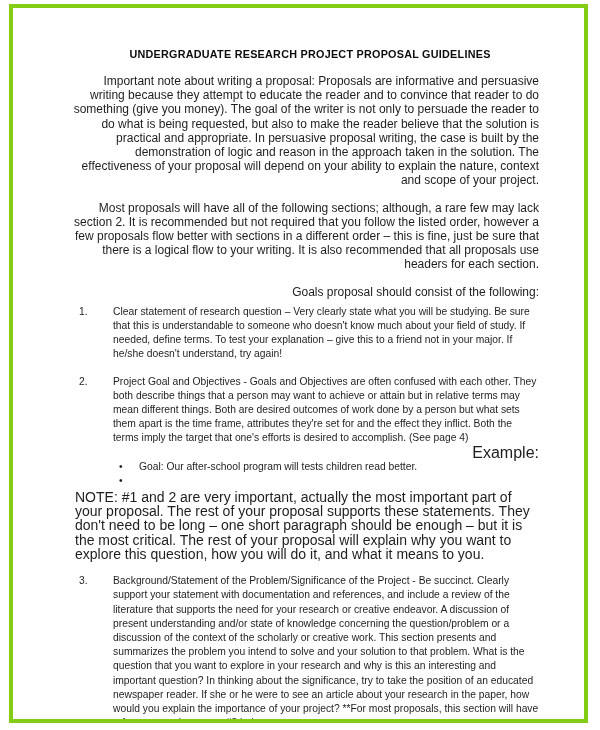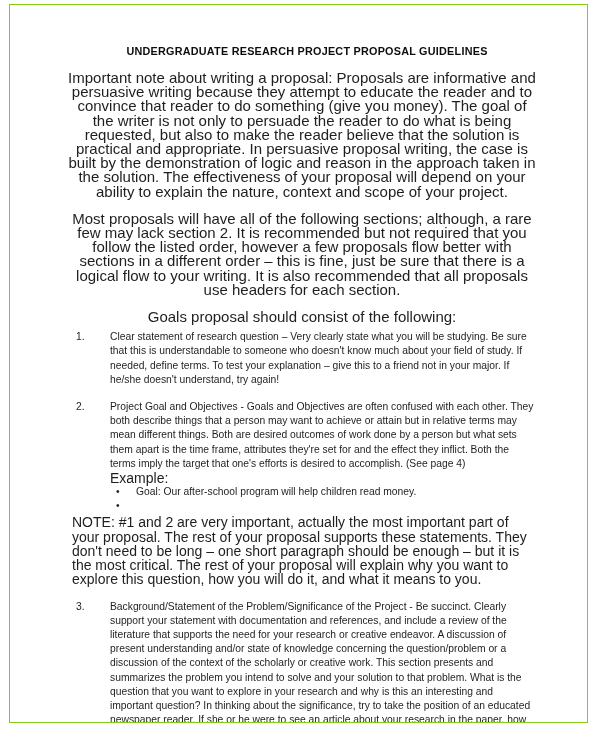--- a/index.html
+++ b/index.html
@@ -15,21 +15,21 @@
     overflow: hidden;
   }
 
   .page {
     position: absolute;
     left: 9px;
     top: 4px;
     width: 579px;
     height: 719px;
     background: #ffffff;
-    border: 1px solid #84cc16;
+    border: 4px solid #84cc16;
     box-sizing: border-box;
     overflow: hidden;
   }
 
   .page-inner {
     position: absolute;
     left: 58px;
     top: 40px;
     width: 468px;
   }
@@ -38,24 +38,24 @@
     font-size: 10.8px;
     font-weight: bold;
     letter-spacing: 0.25px;
     text-align: center;
     margin: 0 0 14px 0;
     padding-left: 10px;
     color: #0d0d0d;
   }
 
   .para {
-    font-size: 15px;
+    font-size: 12px;
     line-height: 14.2px;
     margin: 0 0 13px 0;
-    text-align: center;
+    text-align: right;
     color: #1e1e1e;
   }
 
   .para.tight {
     margin-bottom: 6px;
   }
 
   .note-para {
     font-size: 14px;
     line-height: 14.2px;
@@ -86,22 +86,23 @@
     width: 22px;
     font-size: 10.3px;
     line-height: 14.2px;
   }
 
   .num-item.spaced {
     margin-bottom: 13px;
   }
 
   .example-label {
-    font-size: 14px;
+    font-size: 16px;
     line-height: 14.2px;
+    text-align: right;
   }
 
   .bullet-list {
     margin: 0;
     padding: 0;
     list-style: none;
   }
 
   .bullet-item {
     position: relative;
@@ -142,21 +143,21 @@
         <span>Clear statement of research question – Very clearly state what you will be studying. Be sure that this is understandable to someone who doesn't know much about your field of study. If needed, define terms. To test your explanation – give this to a friend not in your major. If he/she doesn't understand, try again!</span>
       </li>
 
       <li class="num-item spaced">
         <span class="num-marker">2.</span>
         <span>Project Goal and Objectives - Goals and Objectives are often confused with each other. They both describe things that a person may want to achieve or attain but in relative terms may mean different things. Both are desired outcomes of work done by a person but what sets them apart is the time frame, attributes they're set for and the effect they inflict. Both the terms imply the target that one's efforts is desired to accomplish.  (See page 4)</span>
         <div class="example-label">Example:</div>
         <ul class="bullet-list">
           <li class="bullet-item">
             <span class="dot">•</span>
-            <span>Goal: Our after-school program will help children read money.</span>
+            <span>Goal: Our after-school program will tests children read better.</span>
           </li>
           <li class="bullet-item">
             <span class="dot">•</span>
           </li>
         </ul>
       </li>
     </ul>
 
     <div class="gap-sm"></div>
 

